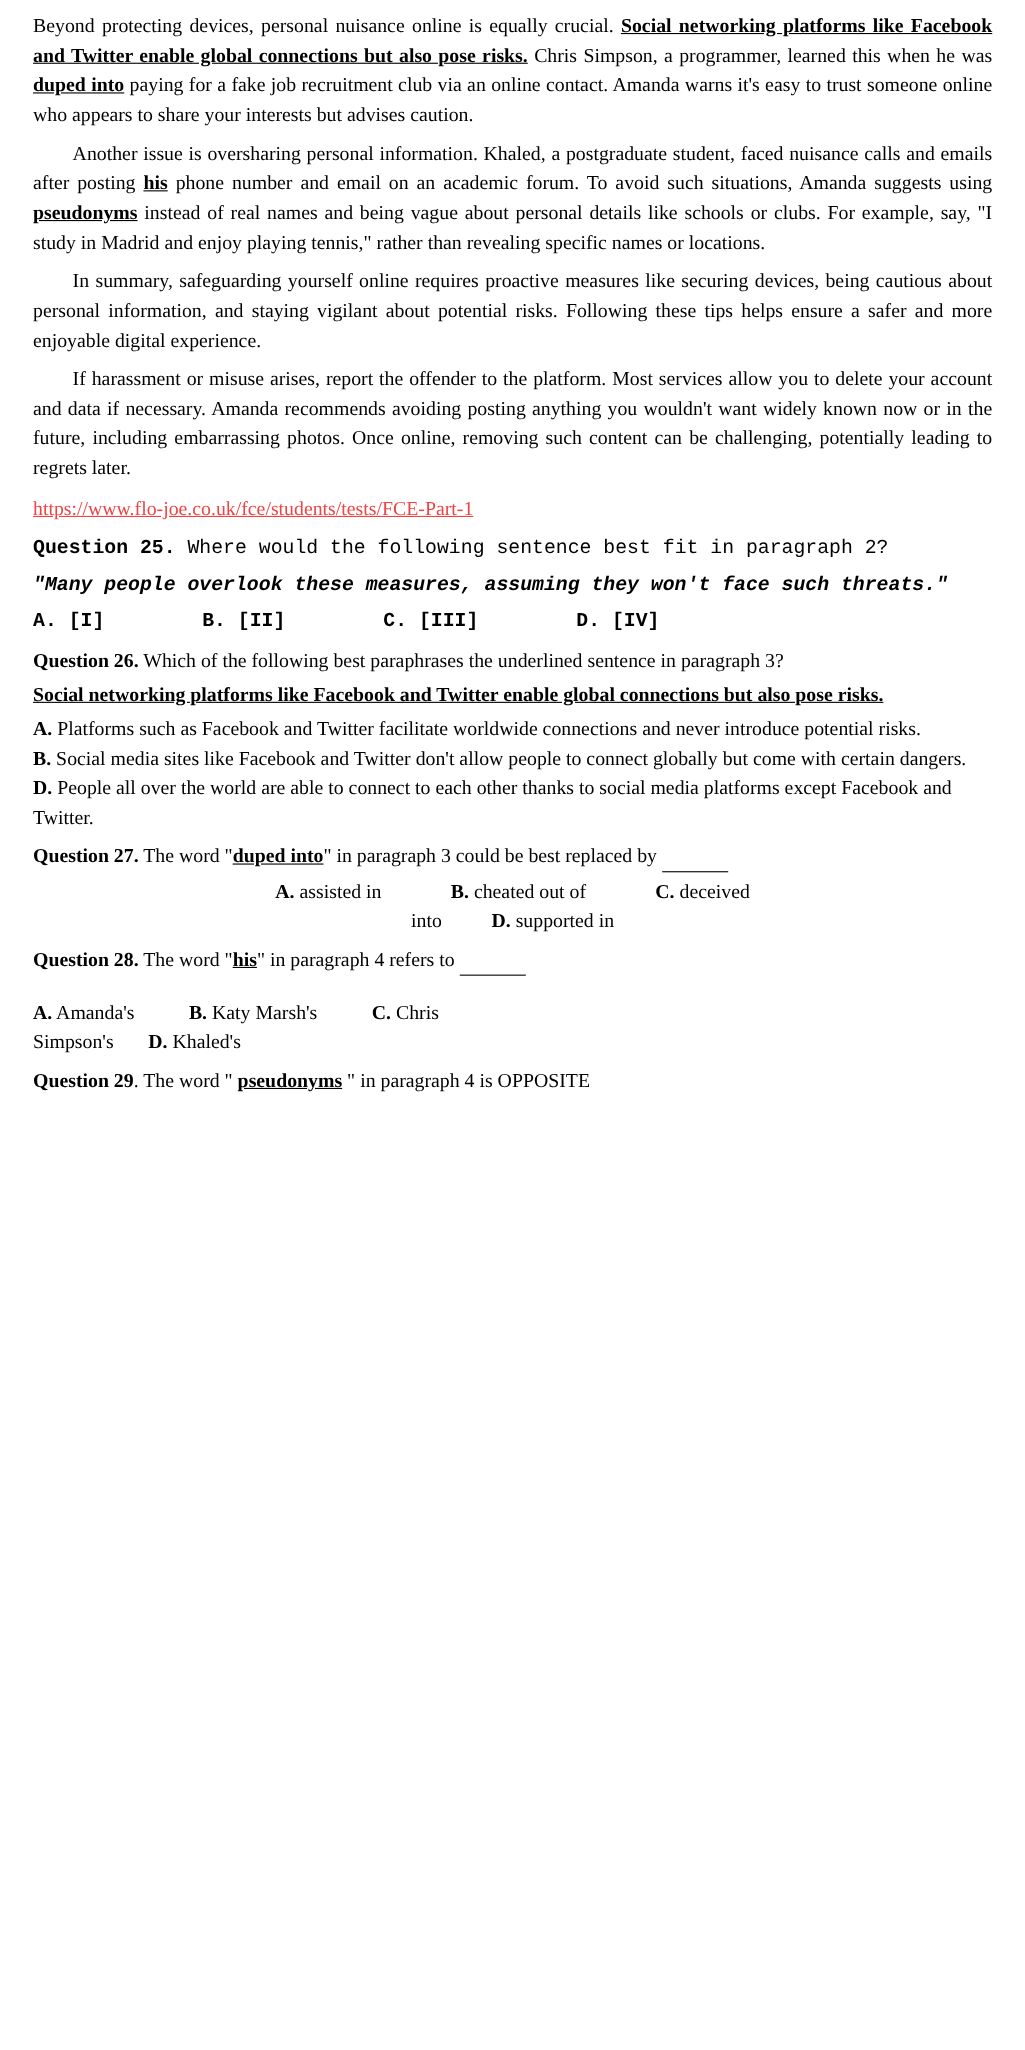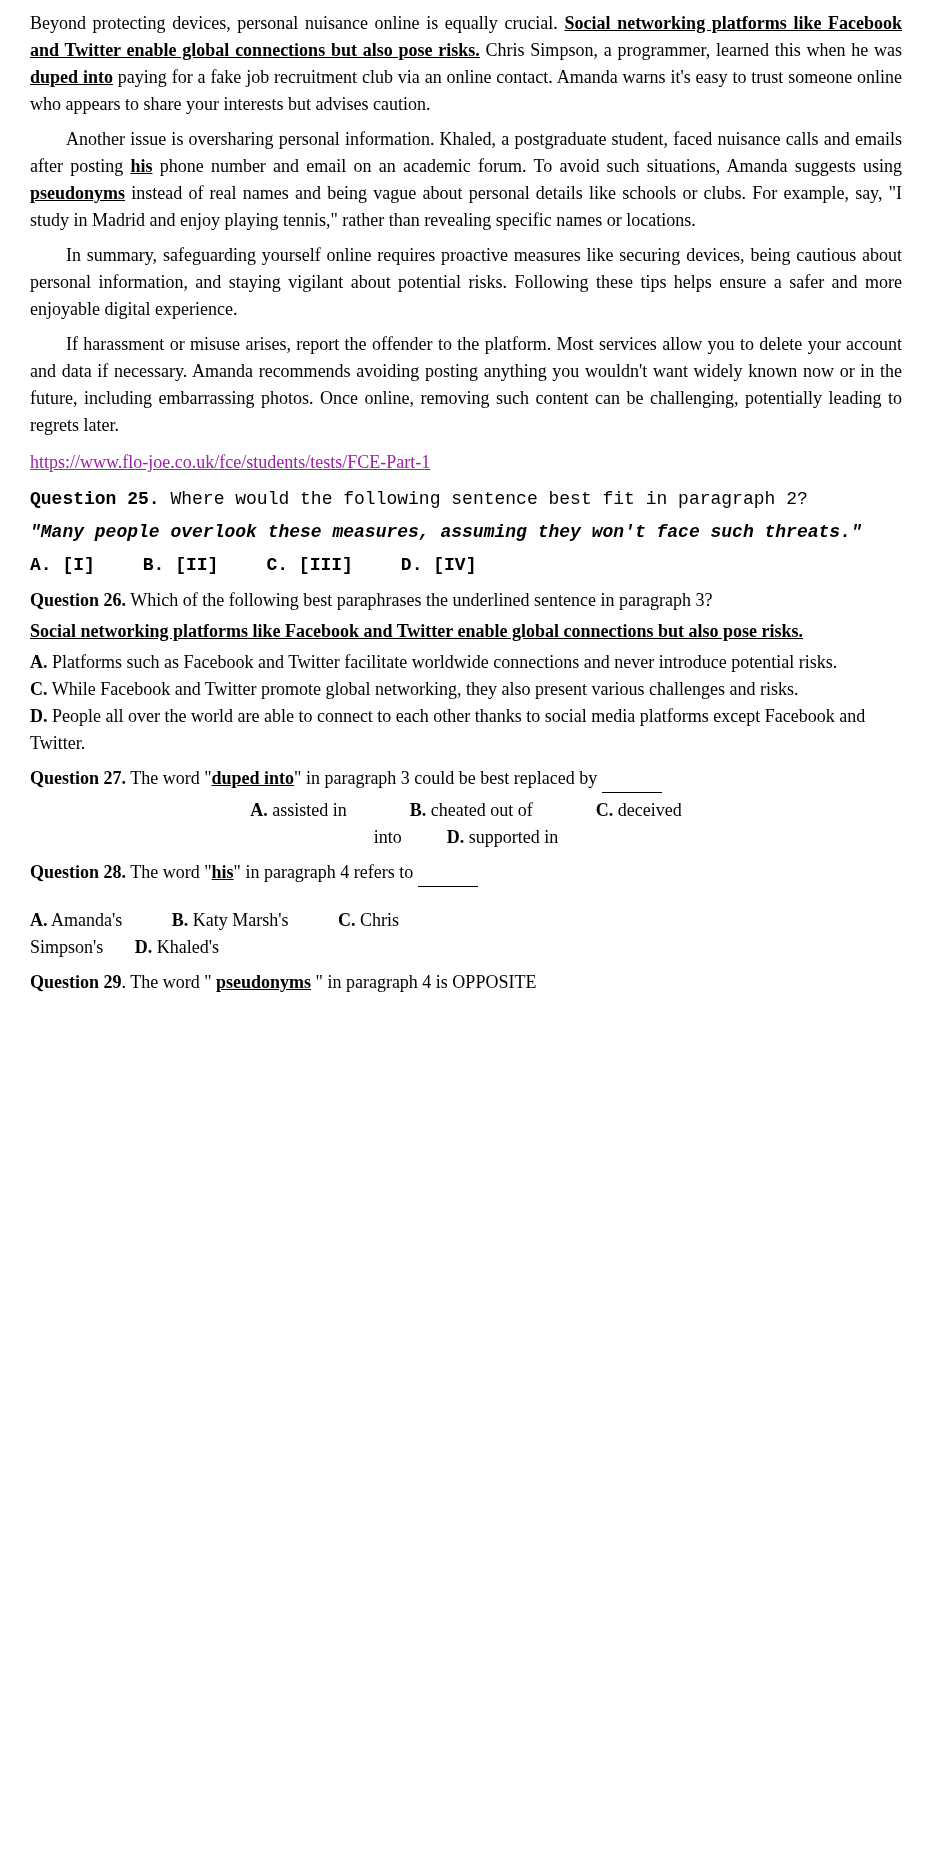--- a/index.html
+++ b/index.html
@@ -24,21 +24,21 @@
       margin-bottom: 8px;
       text-align: justify;
     }
     .indent {
       text-indent: 2em;
     }
     .bold { font-weight: bold; }
     .bold-underline { font-weight: bold; text-decoration: underline; }
 
     a.link {
-      color: #a21caf;
+      color: #ef4444;
       text-decoration: underline;
     }
 
     .question-block {
       margin-bottom: 8px;
     }
     .question-title {
       font-weight: bold;
       display: inline;
     }
@@ -51,21 +51,21 @@
       display: block;
       margin: 6px 0;
     }
     .underline-blank {
       display: inline-block;
       border-bottom: 1px solid #000;
       min-width: 60px;
     }
     .q25-options {
       display: flex;
-      gap: 48px;
+      gap: 89px;
       margin-top: 4px;
     }
     .q26-paraphrase {
       font-weight: bold;
       text-decoration: underline;
       display: block;
       margin: 4px 0;
     }
   </style>
 </head>
@@ -104,21 +104,21 @@
     <span class="bold">C. [III]</span>
     <span class="bold">D. [IV]</span>
   </div>
 </div>
 
 <div class="question-block" style="margin-top:8px;">
   <span class="question-title">Question 26.</span><span class="question-body"> Which of the following best paraphrases the underlined sentence in paragraph 3?</span>
   <div class="q26-paraphrase">Social networking platforms like Facebook and Twitter enable global connections but also pose risks.</div>
   <div>
     <p><span class="bold">A.</span> <span>Platforms such as Facebook and Twitter facilitate worldwide connections and never introduce potential risks.</span></p>
-    <p><span class="bold">C.</span> <span>While Facebook and Twitter promote global networking, they also present various challenges and risks.</span></p>
+    <p><span class="bold">B.</span> <span>Social media sites like Facebook and Twitter don't allow people to connect globally but come with certain dangers.</span></p>
     <p><span class="bold">D.</span> <span>People all over the world are able to connect to each other thanks to social media platforms except Facebook and Twitter.</span></p>
   </div>
 </div>
 
 <div class="question-block" style="margin-top:8px;">
   <span class="question-title">Question 27.</span><span class="question-body"> The word "</span><span class="bold-underline">duped into</span><span class="question-body">" in paragraph 3 could be best replaced by </span><span class="underline-blank">&nbsp;&nbsp;&nbsp;&nbsp;&nbsp;&nbsp;</span>
   <div style="margin-top:4px;text-align:center;">
     <span><span class="bold">A.</span> assisted in&nbsp;&nbsp;&nbsp;&nbsp;&nbsp;&nbsp;&nbsp;&nbsp;&nbsp;&nbsp;&nbsp;&nbsp;&nbsp;</span>
     <span><span class="bold">B.</span> cheated out of&nbsp;&nbsp;&nbsp;&nbsp;&nbsp;&nbsp;&nbsp;&nbsp;&nbsp;&nbsp;&nbsp;&nbsp;&nbsp;</span>
     <span><span class="bold">C.</span> deceived</span>

